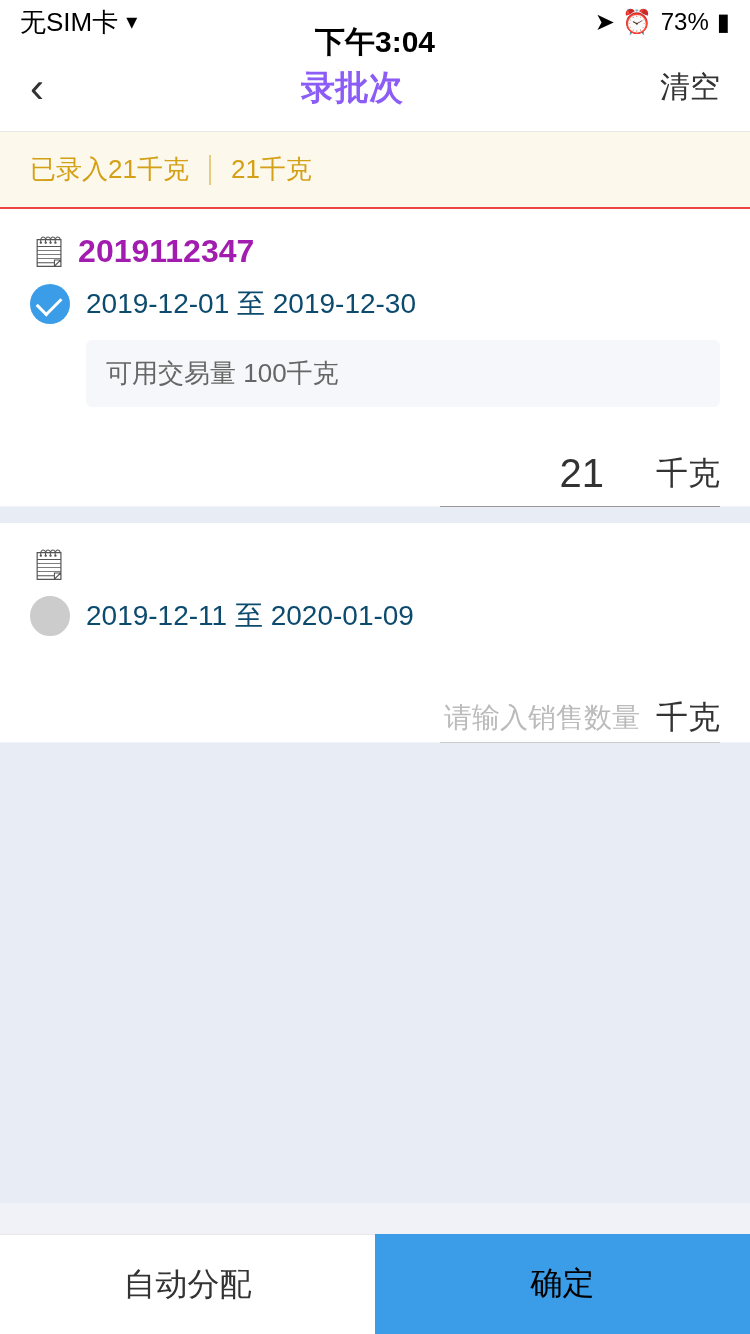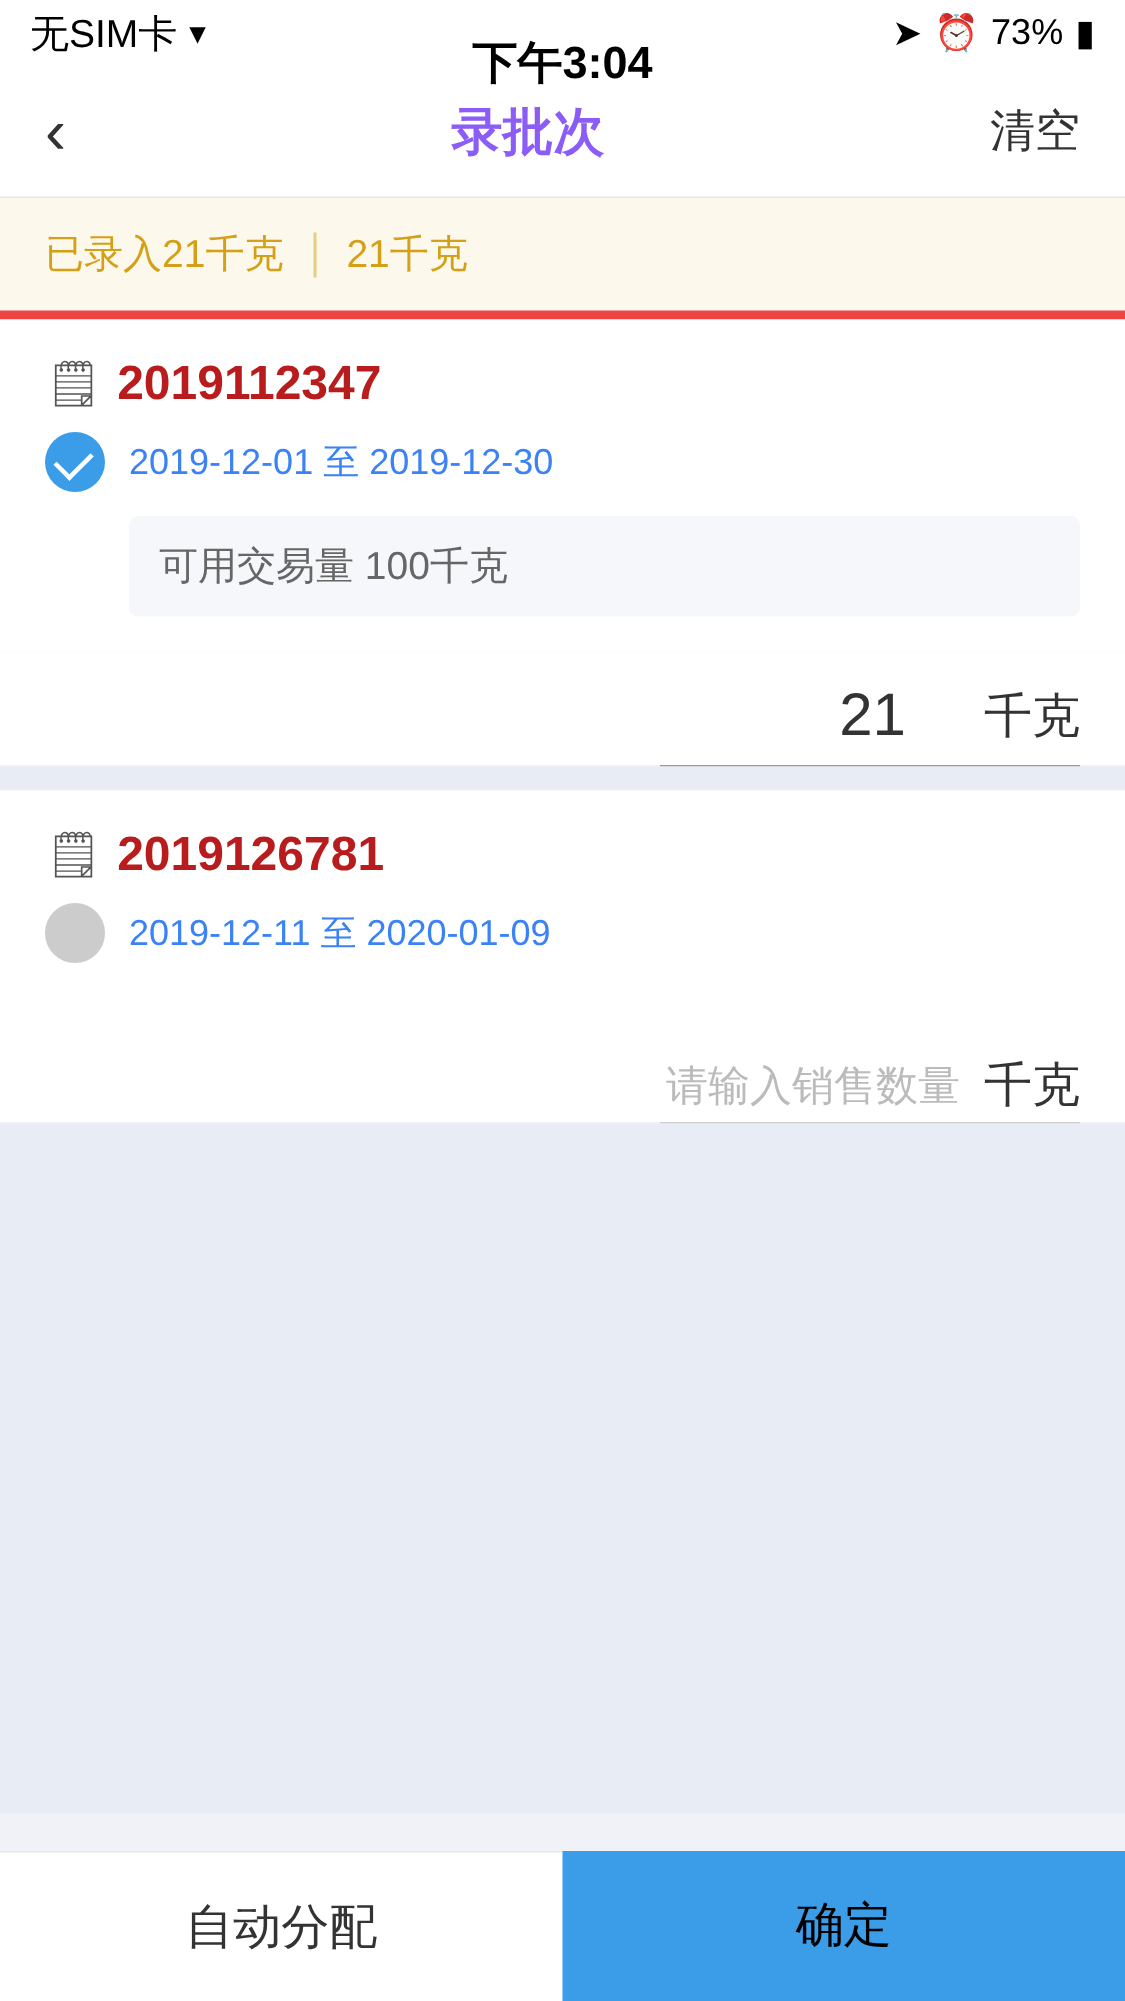--- a/index.html
+++ b/index.html
@@ -77,21 +77,21 @@
     }
 
     
     .info-banner {
       width: 750px;
       background: #fdf8ec;
       padding: 20px 30px;
       display: flex;
       align-items: center;
       gap: 20px;
-      border-bottom: 6px solid #ef4444;
+      border-bottom: 2px solid #ef4444;
     }
     .info-recorded {
       font-size: 26px;
       color: #d4a017;
     }
     .info-divider {
       width: 2px;
       height: 30px;
       background: #d4a017;
       opacity: 0.5;
@@ -114,21 +114,21 @@
       gap: 10px;
       margin-bottom: 14px;
     }
     .batch-doc-icon {
       font-size: 30px;
       color: #555;
     }
     .batch-number {
       font-size: 32px;
       font-weight: 600;
-      color: #b91c1c;
+      color: #a21caf;
     }
     .batch-date-row {
       display: flex;
       align-items: center;
       gap: 16px;
       margin-bottom: 16px;
     }
     .radio-check {
       width: 40px;
       height: 40px;
@@ -148,22 +148,22 @@
     .radio-check.checked::after {
       content: '';
       width: 20px;
       height: 12px;
       border-left: 3px solid #fff;
       border-bottom: 3px solid #fff;
       transform: rotate(-45deg) translateY(-2px);
       display: block;
     }
     .batch-date {
-      font-size: 24px;
-      color: #3b82f6;
+      font-size: 28px;
+      color: #0c4a6e;
     }
     .batch-avail {
       background: #f5f7fa;
       border-radius: 6px;
       padding: 16px 20px;
       font-size: 26px;
       color: #666;
       margin-left: 56px;
     }
 
@@ -314,21 +314,20 @@
   <span style="width:20px;"> </span>
   <span class="quantity-unit">千克</span>
 </div>
 <div class="quantity-underline"></div>
 
 <div class="section-separator"></div>
 
 <div class="batch-card" style="margin-top:0;">
   <div class="batch-header">
     <span class="batch-doc-icon">🗒</span>
-    <span class="batch-number">2019126781</span>
   </div>
   <div class="batch-date-row">
     <div class="radio-check unchecked"></div>
     <span class="batch-date">2019-12-11 至 2020-01-09</span>
   </div>
 </div>
 
 <div class="batch-input-row">
   <span class="batch-input-placeholder">请输入销售数量</span>
   <span class="batch-input-unit">千克</span>

